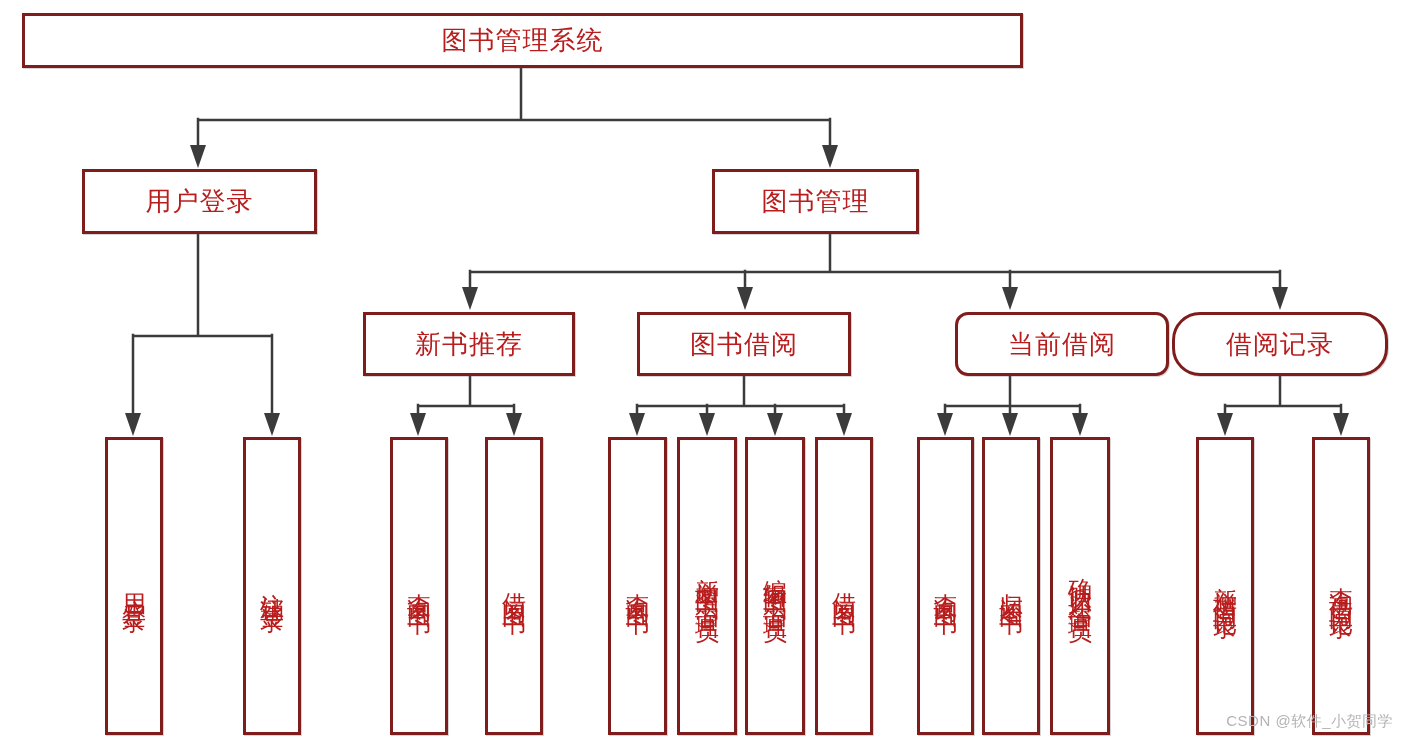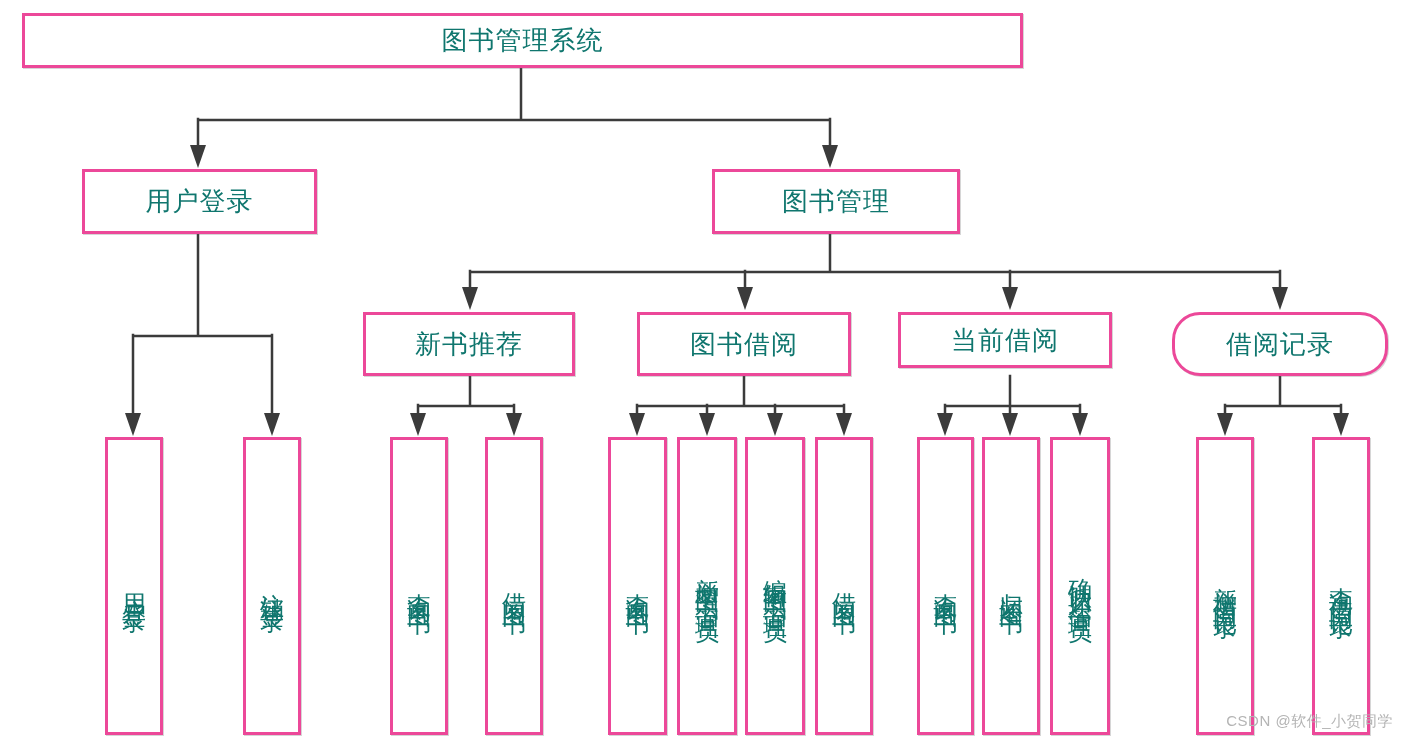--- a/index.html
+++ b/index.html
@@ -18,22 +18,22 @@
   .wires {
     position: absolute;
     left: 0; top: 0;
     width: 1405px;
     height: 747px;
   }
   .node {
     position: absolute;
     box-sizing: border-box;
     background: #ffffff;
-    border: 3px solid #ec4899;
-    color: #0f766e;
+    border: 3px solid #7f1d1d;
+    color: #b91c1c;
     display: flex;
     align-items: center;
     justify-content: center;
     box-shadow: 1px 1px 0 rgba(90,90,90,0.25);
   }
   .node.h {
     font-size: 26px;
     letter-spacing: 1px;
     white-space: nowrap;
   }
@@ -42,25 +42,25 @@
     writing-mode: vertical-rl;
     text-orientation: mixed;
     letter-spacing: 6px;
     line-height: 1;
     white-space: nowrap;
   }
   
   .n-root            { left: 22px;   top: 13px;  width: 1001px; height: 55px; }
   
   .n-user-login      { left: 82px;   top: 169px; width: 235px;  height: 65px; }
-  .n-book-mgmt       { left: 712px;  top: 169px; width: 248px;  height: 65px; }
+  .n-book-mgmt       { left: 712px;  top: 169px; width: 207px;  height: 65px; }
   
   .n-new-book        { left: 363px;  top: 312px; width: 212px;  height: 64px; }
   .n-book-borrow     { left: 637px;  top: 312px; width: 214px;  height: 64px; }
-  .n-current-borrow  { left: 898px;  top: 312px; width: 214px;  height: 56px; }
+  .n-current-borrow  { left: 955px;  top: 312px; width: 214px;  height: 64px; border-radius: 13px; }
   .n-borrow-records  { left: 1172px; top: 312px; width: 216px;  height: 64px; border-radius: 28px; }
   
   .node.v            { top: 437px; height: 298px; }
   .n-v-user-login    { left: 105px;  width: 58px; }
   .n-v-logout        { left: 243px;  width: 58px; }
   .n-nb-query        { left: 390px;  width: 58px; }
   .n-nb-borrow       { left: 485px;  width: 58px; }
   .n-bb-query        { left: 608px;  width: 59px; }
   .n-bb-add          { left: 677px;  width: 60px; }
   .n-bb-edit         { left: 745px;  width: 60px; }

